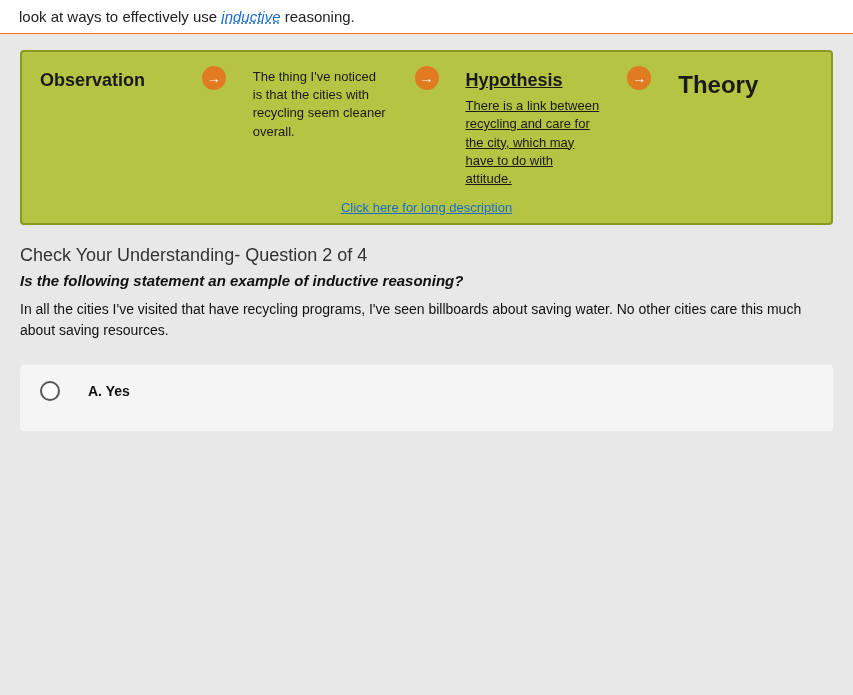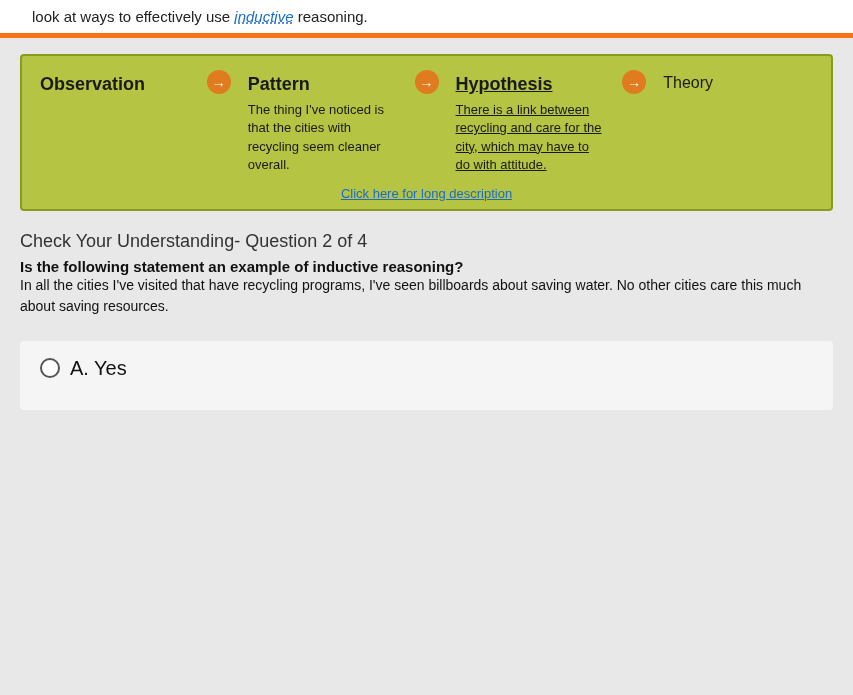--- a/index.html
+++ b/index.html
@@ -7,24 +7,24 @@
       font-family: Arial, sans-serif;
       background: #e8e8e8;
       width: 853px;
       min-height: 695px;
       padding: 0;
       overflow-x: hidden;
     }
 
     .top-bar {
       background: #fff;
-      padding: 8px 32px;
+      padding: 8px 19px;
       font-size: 15px;
       color: #222;
-      border-bottom: 5px solid #f97316;
+      border-bottom: 1px solid #f97316;
     }
     .top-bar span.inductive {
       color: #1a6bcc;
       text-decoration: underline dotted;
       font-style: italic;
     }
 
     .main-content {
       background: #e8e8e8;
       padding: 16px 20px;
@@ -37,21 +37,21 @@
       border-radius: 4px;
       padding: 12px 10px 8px 10px;
       display: flex;
       flex-direction: column;
       align-items: center;
     }
 
     .diagram-row {
       display: flex;
       align-items: flex-start;
-      gap: 7px;
+      gap: 17px;
       width: 100%;
     }
 
     .diagram-cell {
       flex: 1;
       padding: 4px 8px;
       color: #1a1a1a;
       font-size: 13px;
       line-height: 1.4;
     }
@@ -117,21 +117,23 @@
 
     .question-label {
       font-size: 18px;
       color: #333;
       margin-bottom: 6px;
     }
 
     .question-text {
       font-size: 15px;
       color: #111;
+      margin-bottom: 10px;
       font-weight: bold;
+      font-style: italic;
     }
 
     .statement-text {
       font-size: 14px;
       color: #111;
       line-height: 1.5;
       margin-bottom: 24px;
     }
 
     .answer-area {
@@ -155,23 +157,24 @@
       border-radius: 50%;
       border: 2px solid #555;
       background: white;
       flex-shrink: 0;
       display: flex;
       align-items: center;
       justify-content: center;
     }
 
     .radio-label {
-      font-size: 20px;
+      font-size: 14px;
       color: #111;
-      font-weight: 400;
+      font-weight: 700;
+      margin-left: 18px;
     }
   </style>
 </head>
 <body>
 
 <div class="top-bar">
   <span>look at ways to effectively use </span><span class="inductive">inductive</span><span> reasoning.</span>
 </div>
 
 <div class="main-content">
@@ -183,44 +186,41 @@
         <div class="cell-header">
           <span style="font-size:18px; font-weight:800;">Observation</span>
         </div>
       </div>
 
       <div class="arrow-between">
         <span class="arrow-icon">→</span>
       </div>
 
       <div class="diagram-cell pattern">
-        <div class="cell-header">
-          <span style="font-size:18px; font-weight:800;">Pattern</span>
-        </div>
         <div>The thing I've noticed is that the cities with recycling seem cleaner overall.</div>
       </div>
 
       <div class="arrow-between">
         <span class="arrow-icon">→</span>
       </div>
 
       <div class="diagram-cell hypothesis">
         <div class="cell-header">
           <span style="font-size:18px; font-weight:800;">Hypothesis</span>
         </div>
         <div>There is a link between recycling and care for the city, which may have to do with attitude.</div>
       </div>
 
       <div class="arrow-between">
         <span class="arrow-icon">→</span>
       </div>
 
       <div class="diagram-cell theory">
         <div class="cell-header">
-          <span style="font-size:16px; font-weight:400;">Theory</span>
+          <span style="font-size:24px; font-weight:700;">Theory</span>
         </div>
       </div>
 
     </div>
 
     <div class="click-link">Click here for long description</div>
   </div>
 
   <div class="question-section">
     <div class="question-label">Check Your Understanding- Question 2 of 4</div>

